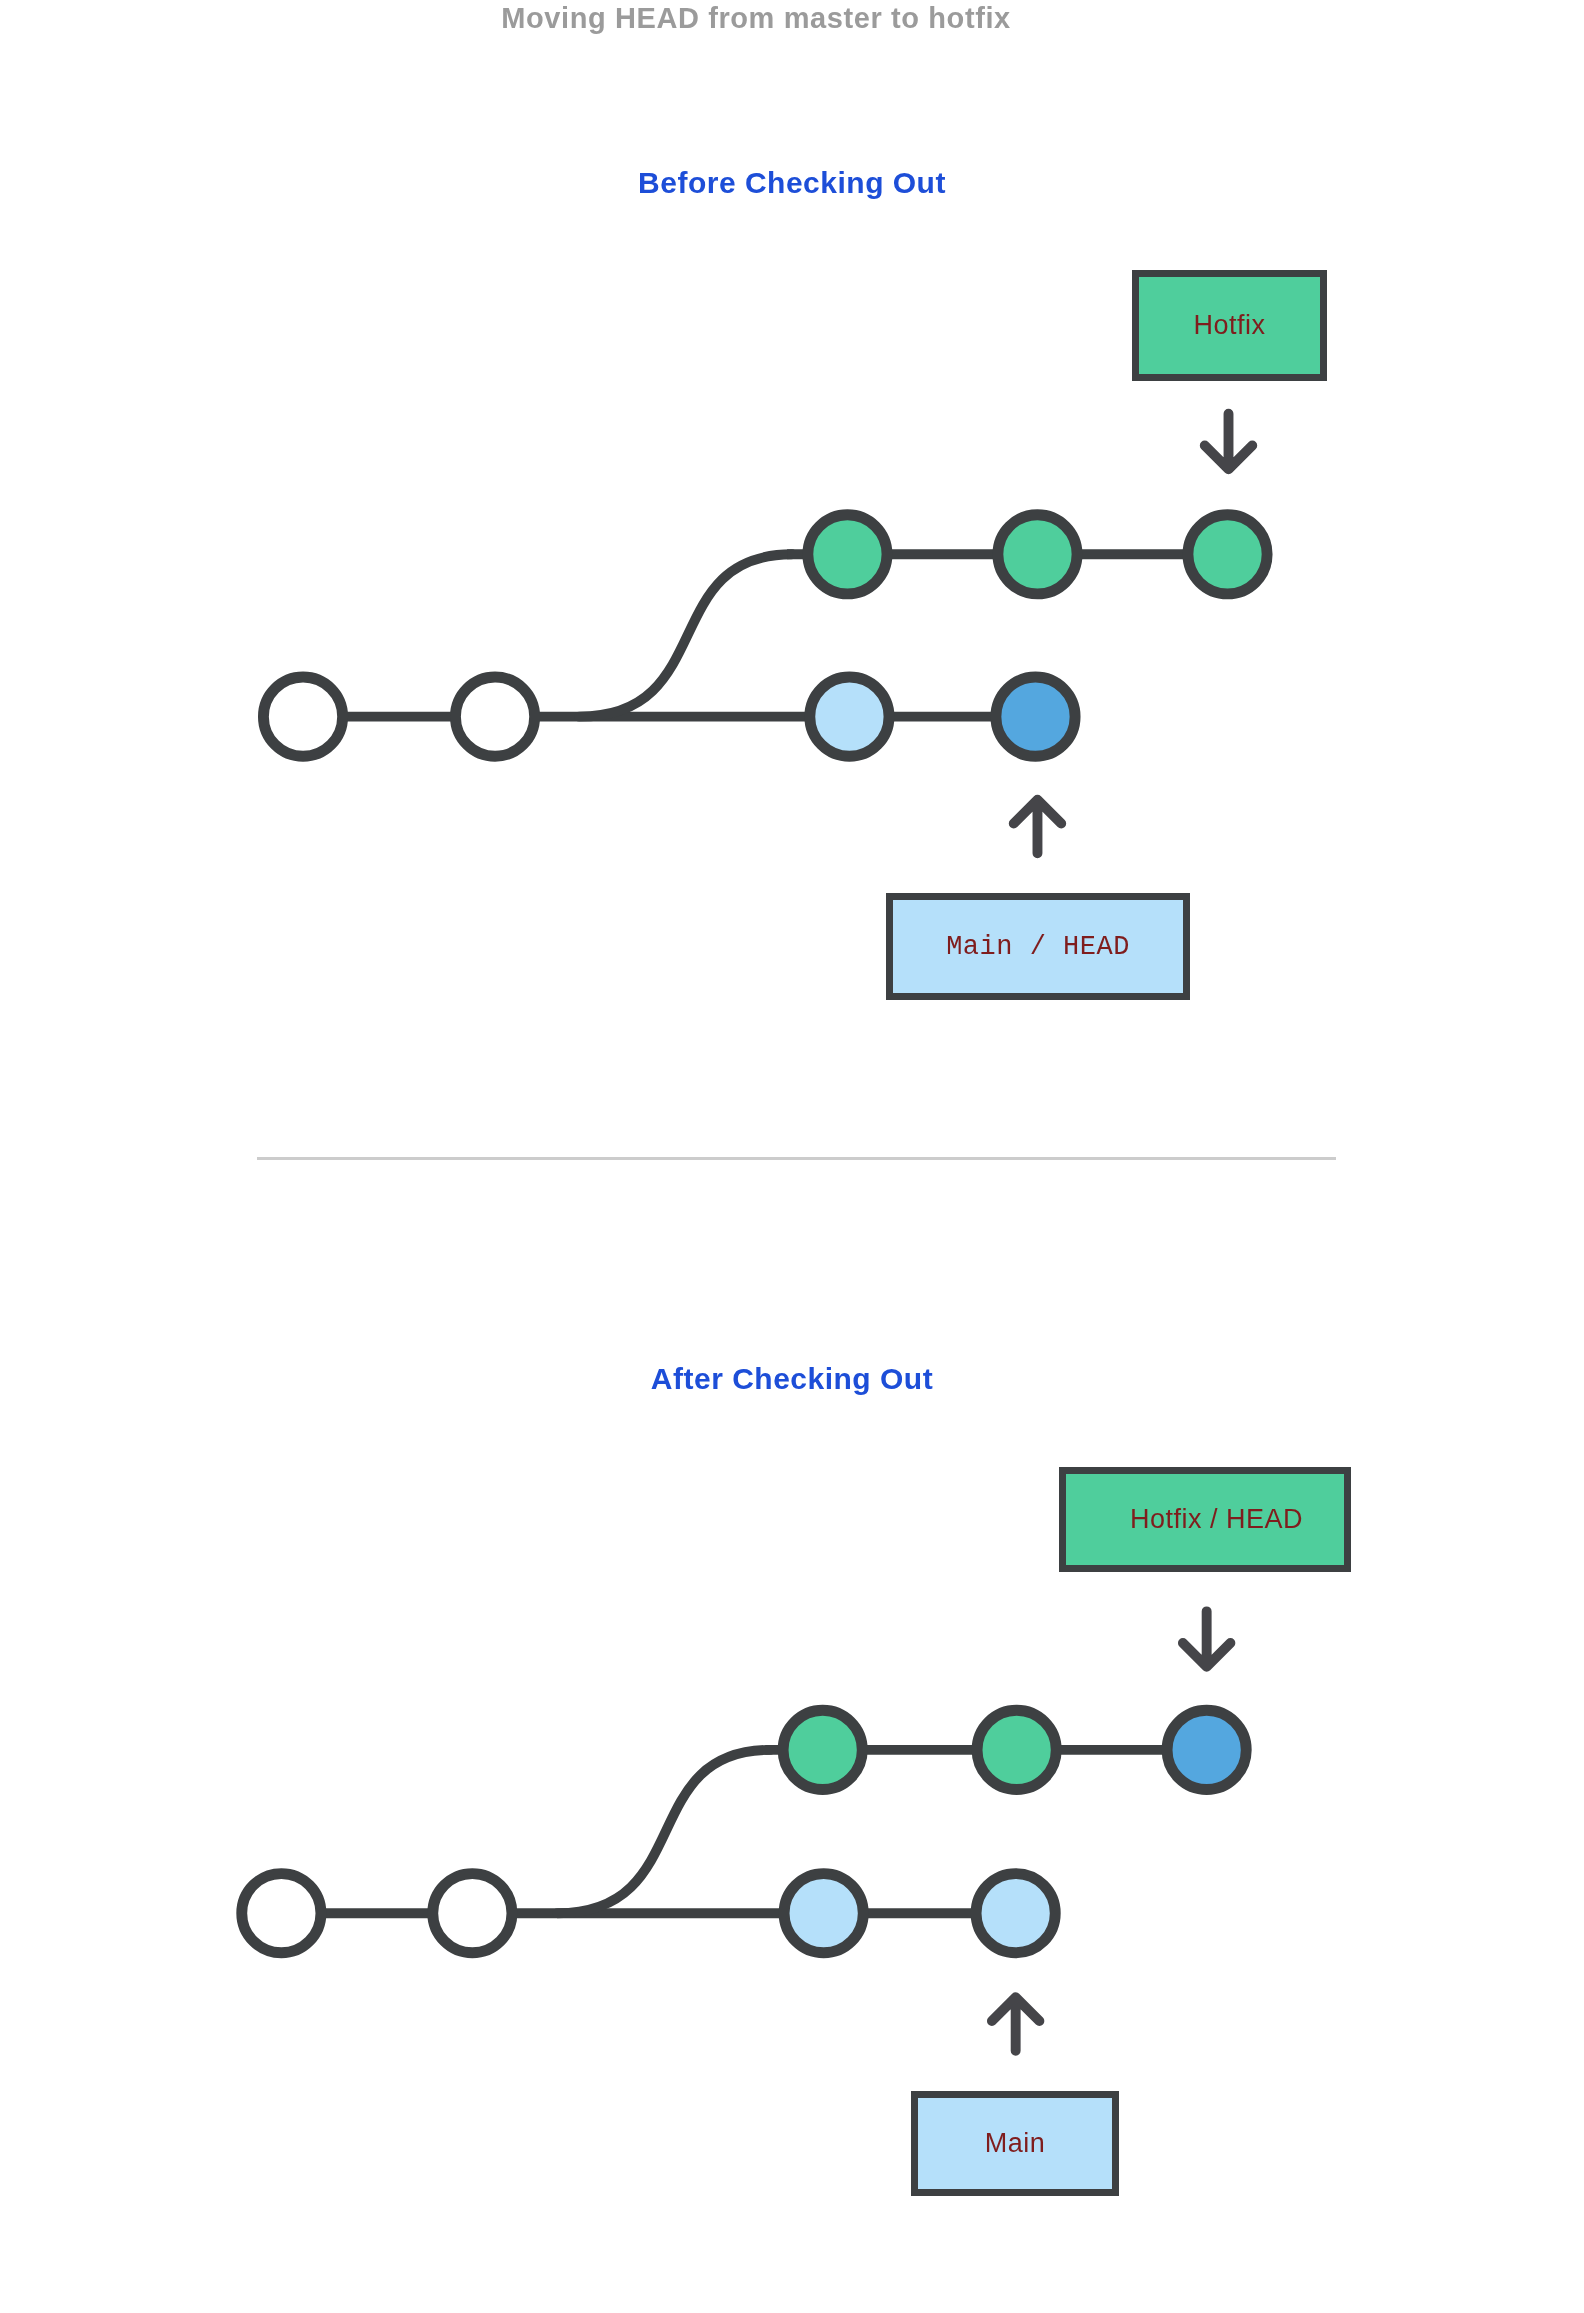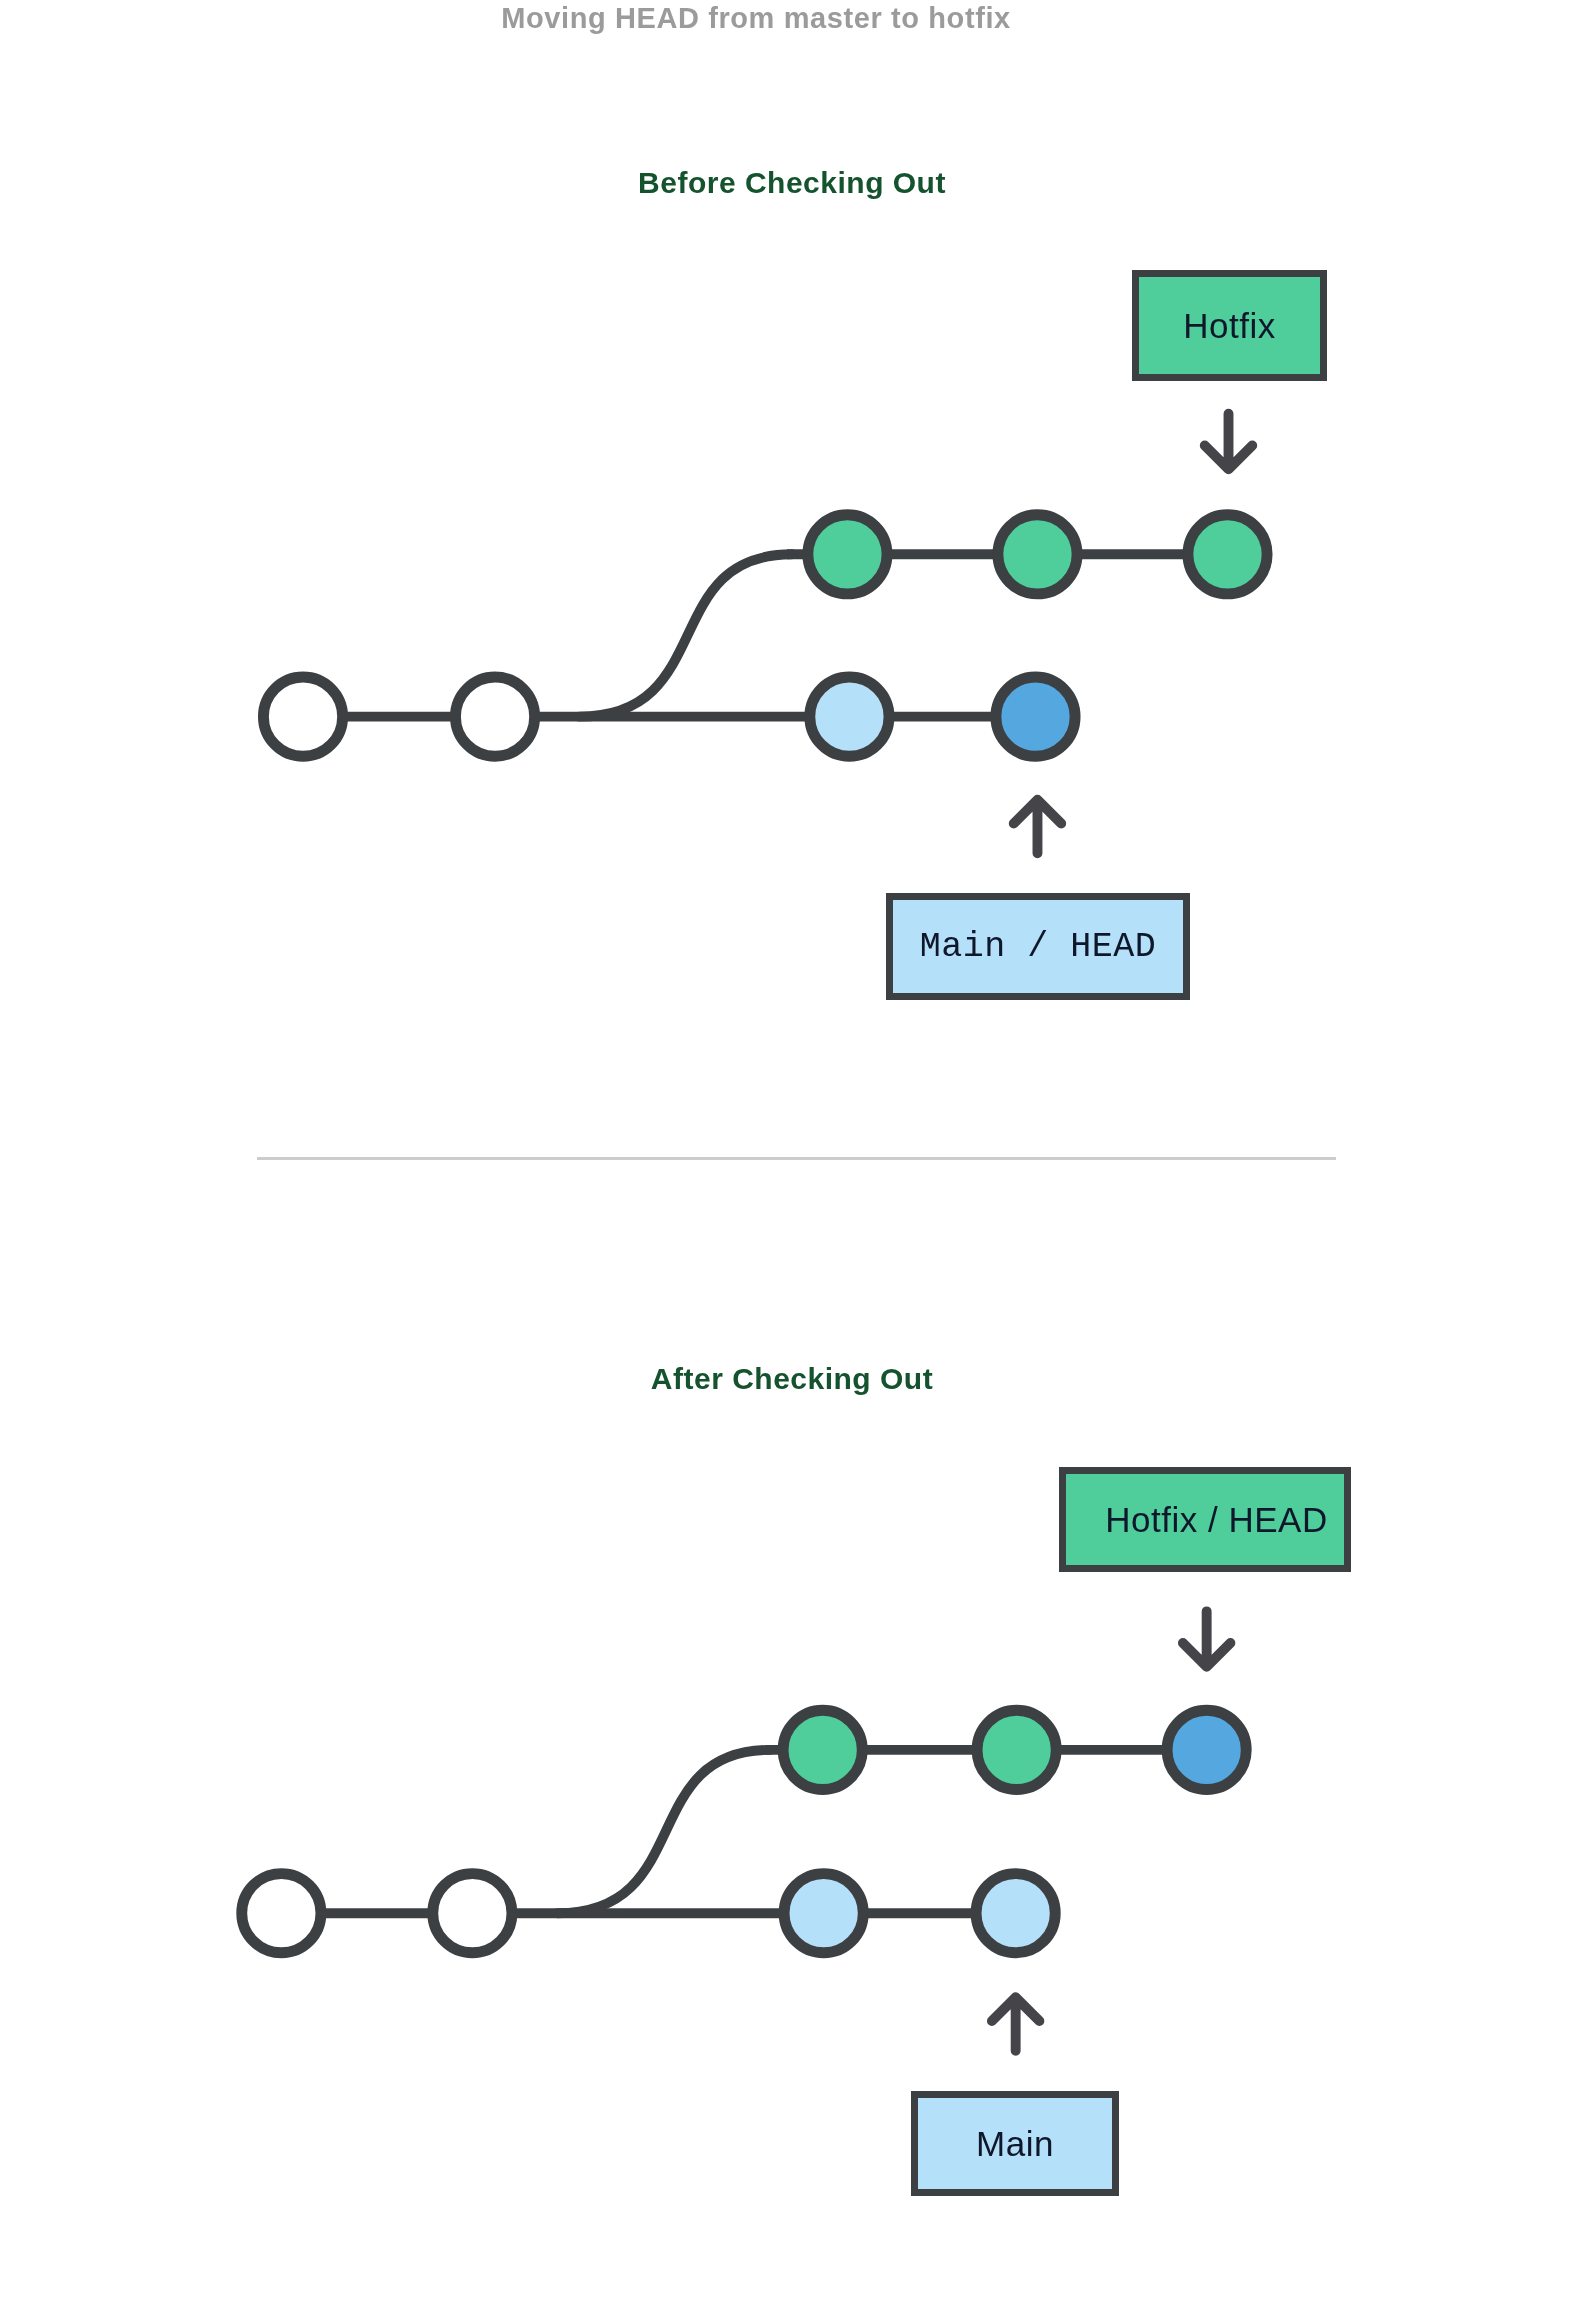--- a/index.html
+++ b/index.html
@@ -18,31 +18,31 @@
     font-size: 29px; font-weight: 600;
     letter-spacing: 0.6px;
     color: #9b9b9b;
   }
 
   .section-heading {
     left: 0; width: 1584px;
     text-align: center;
     font-size: 30px; font-weight: 700;
     letter-spacing: 0.5px;
-    color: #14532d;
+    color: #1d4ed8;
   }
   .heading-before { top: 166px; }
   .heading-after  { top: 1362px; }
 
   .label-box {
     box-sizing: border-box;
     border: 7px solid #3d4042;
     display: flex; align-items: center; justify-content: center;
-    font-size: 35px; font-weight: 500;
-    color: #0f172a;
+    font-size: 27px; font-weight: 500;
+    color: #7f1d1d;
     letter-spacing: 0.5px;
   }
   .box-hotfix-before { left: 1132px; top: 270px;  width: 195px; height: 111px; }
   .box-main-before   { left: 886px;  top: 893px;  width: 304px; height: 107px; font-family: Liberation Mono, monospace; }
   .box-hotfix-after  { left: 1059px; top: 1467px; width: 292px; height: 105px; padding-left: 23px; }
   .box-main-after    { left: 911px;  top: 2091px; width: 208px; height: 105px; }
 
   .divider {
     left: 257px; top: 1157px;
     width: 1079px; height: 3px;

